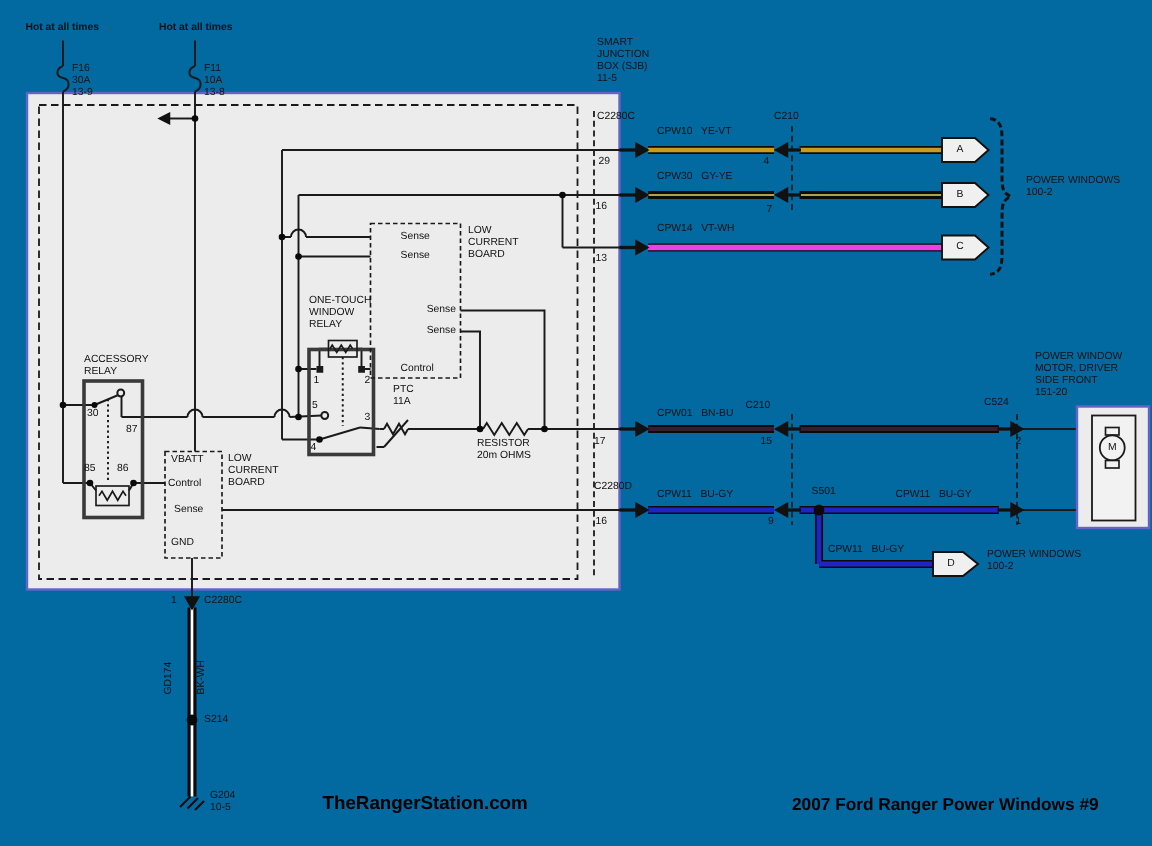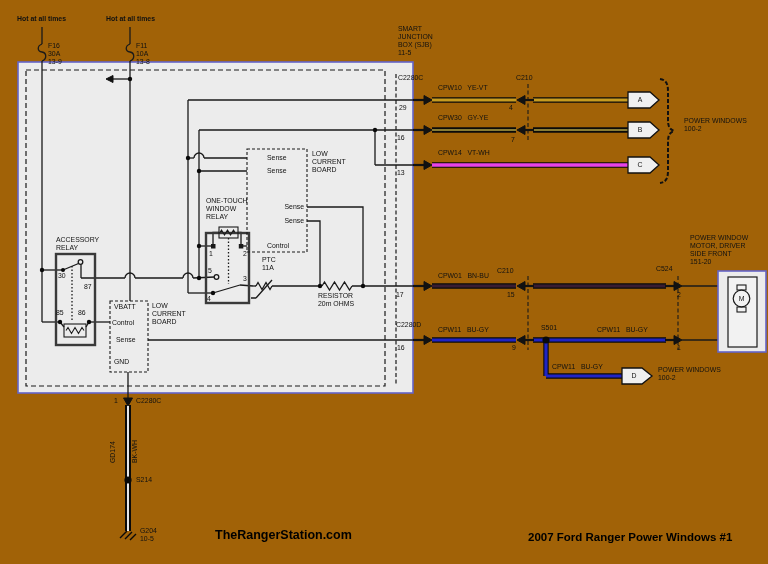--- a/index.html
+++ b/index.html
@@ -1,16 +1,16 @@
 <!DOCTYPE html>
 <html><head>
 <meta charset="utf-8">
 <style>
   html,body{margin:0;padding:0;background:#fff;}
-  #canvas{position:relative;width:768px;height:564px;background:#a16207;overflow:hidden;
+  #canvas{position:relative;width:768px;height:564px;background:#0369a1;overflow:hidden;
           font-family:"Liberation Sans",sans-serif;}
   #schem{position:absolute;left:0;top:0;}
   .lbl{position:absolute;font-size:6.9px;line-height:1.18;color:#111;white-space:pre;
        font-family:"Liberation Sans",sans-serif;}
   .lbl.b{font-weight:bold;}
   .lbl.rot{transform:rotate(-90deg);transform-origin:0 0;}
   .footer{position:absolute;font-weight:bold;color:#000;white-space:pre;}
   #footer-site{left:215px;top:528px;font-size:12.5px;}
   #footer-title{left:528px;top:531px;font-size:11.5px;}
 </style>
@@ -309,15 +309,15 @@
       <div class="lbl" style="left: 114px; top: 397px;">1</div>
       <div class="lbl" style="left: 136px; top: 397px;">C2280C</div>
       <div class="lbl rot" style="left: 109px; top: 463px;">GD174</div>
       <div class="lbl rot" style="left: 131px; top: 463px;">BK-WH</div>
       <div class="lbl" style="left: 136px; top: 476px;">S214</div>
       <div class="lbl" style="left: 140px; top: 527px;">G204
 10-5</div>
     </div>
 
 <div id="footer-site" class="footer">TheRangerStation.com</div>
-<div id="footer-title" class="footer">2007 Ford Ranger Power Windows #1</div>
+<div id="footer-title" class="footer">2007 Ford Ranger Power Windows #9</div>
 
 </div>
 
 </body></html>

